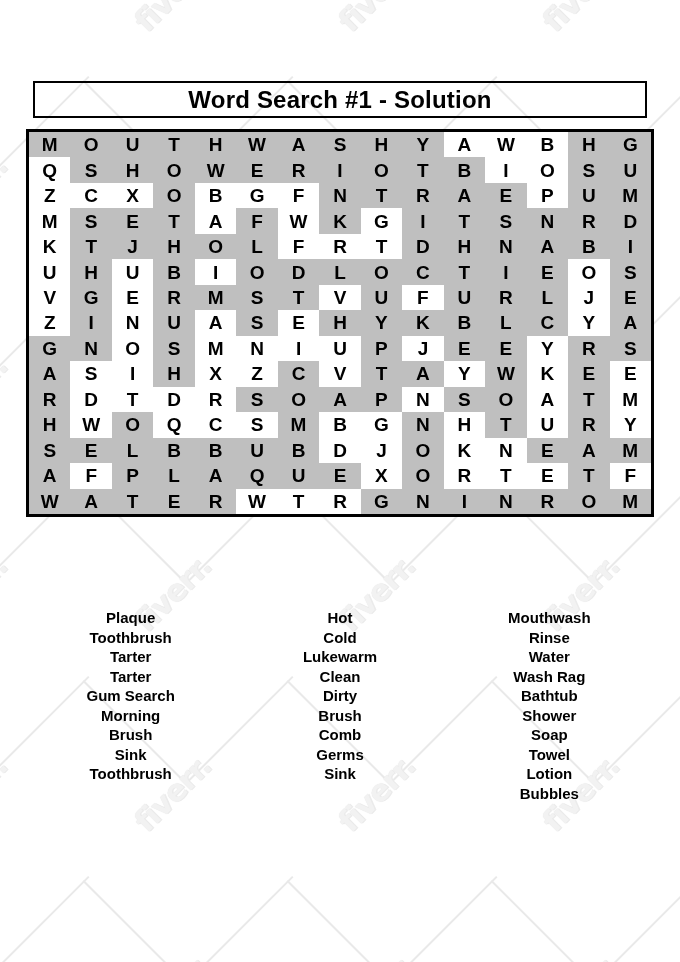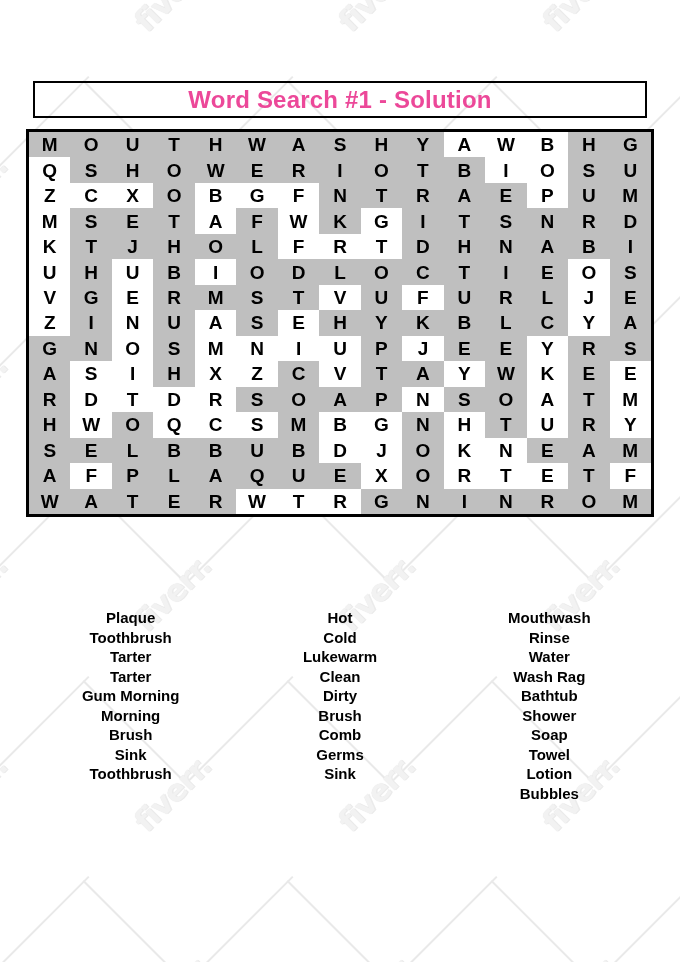--- a/index.html
+++ b/index.html
@@ -56,21 +56,21 @@
     border: 2px solid #000;
     background: transparent;
     display: flex;
     align-items: center;
     justify-content: center;
   }
   .title-box .title-text {
     font-family: "Liberation Sans", sans-serif;
     font-weight: bold;
     font-size: 24px;
-    color: #ec4899;
+    color: #000000;
     letter-spacing: 0.2px;
     white-space: nowrap;
   }
 
   
   .grid-frame {
     position: absolute;
     left: 26px; top: 129px;
     width: 628px; height: 388px;
     border: 3px solid #000;
@@ -420,21 +420,21 @@
           <div class="cell">M</div>
         </div>
     </div>
 
     <div class="word-cols" id="word-cols">
         <div class="word-col">
           <div class="word">Plaque</div>
           <div class="word">Toothbrush</div>
           <div class="word">Tarter</div>
           <div class="word">Tarter</div>
-          <div class="word">Gum Morning</div>
+          <div class="word">Gum Search</div>
           <div class="word">Morning</div>
           <div class="word">Brush</div>
           <div class="word">Sink</div>
           <div class="word">Toothbrush</div>
         </div>
         <div class="word-col">
           <div class="word">Hot</div>
           <div class="word">Cold</div>
           <div class="word">Lukewarm</div>
           <div class="word">Clean</div>

